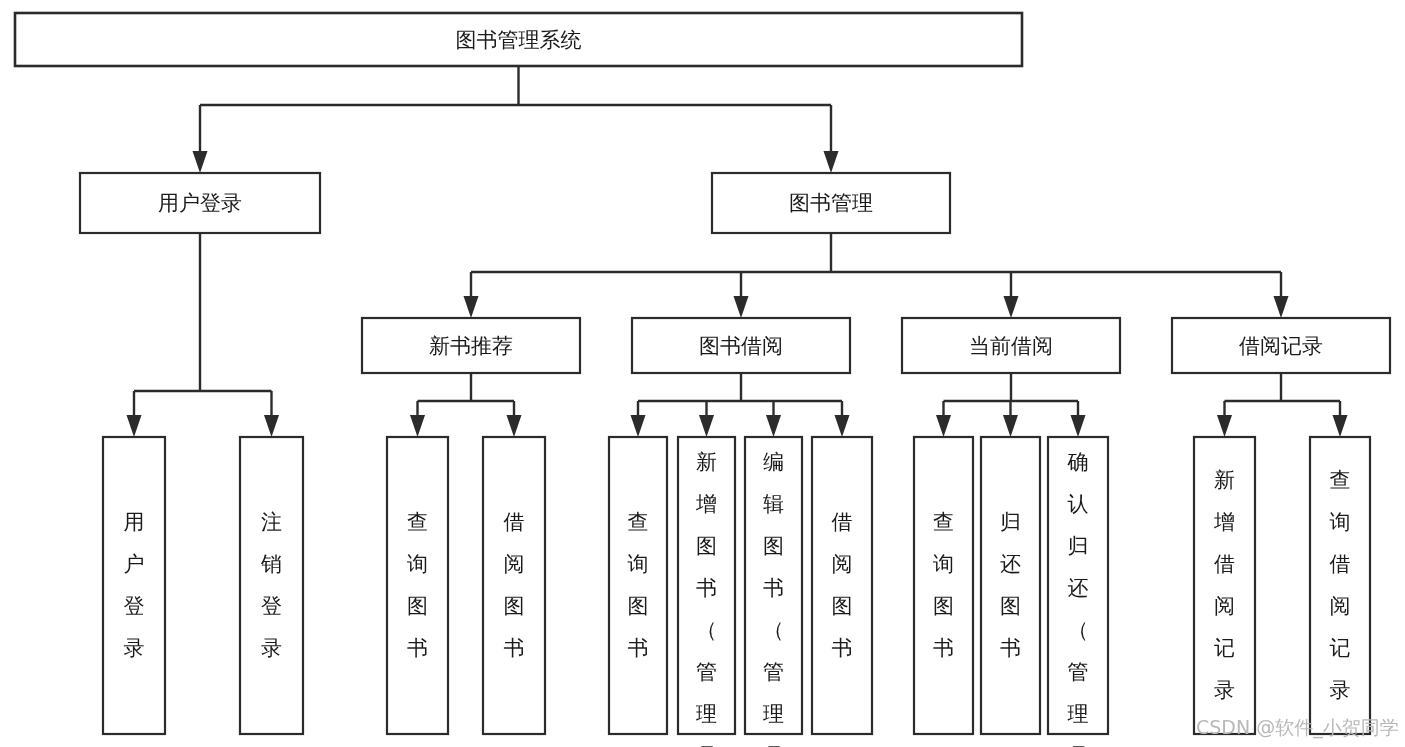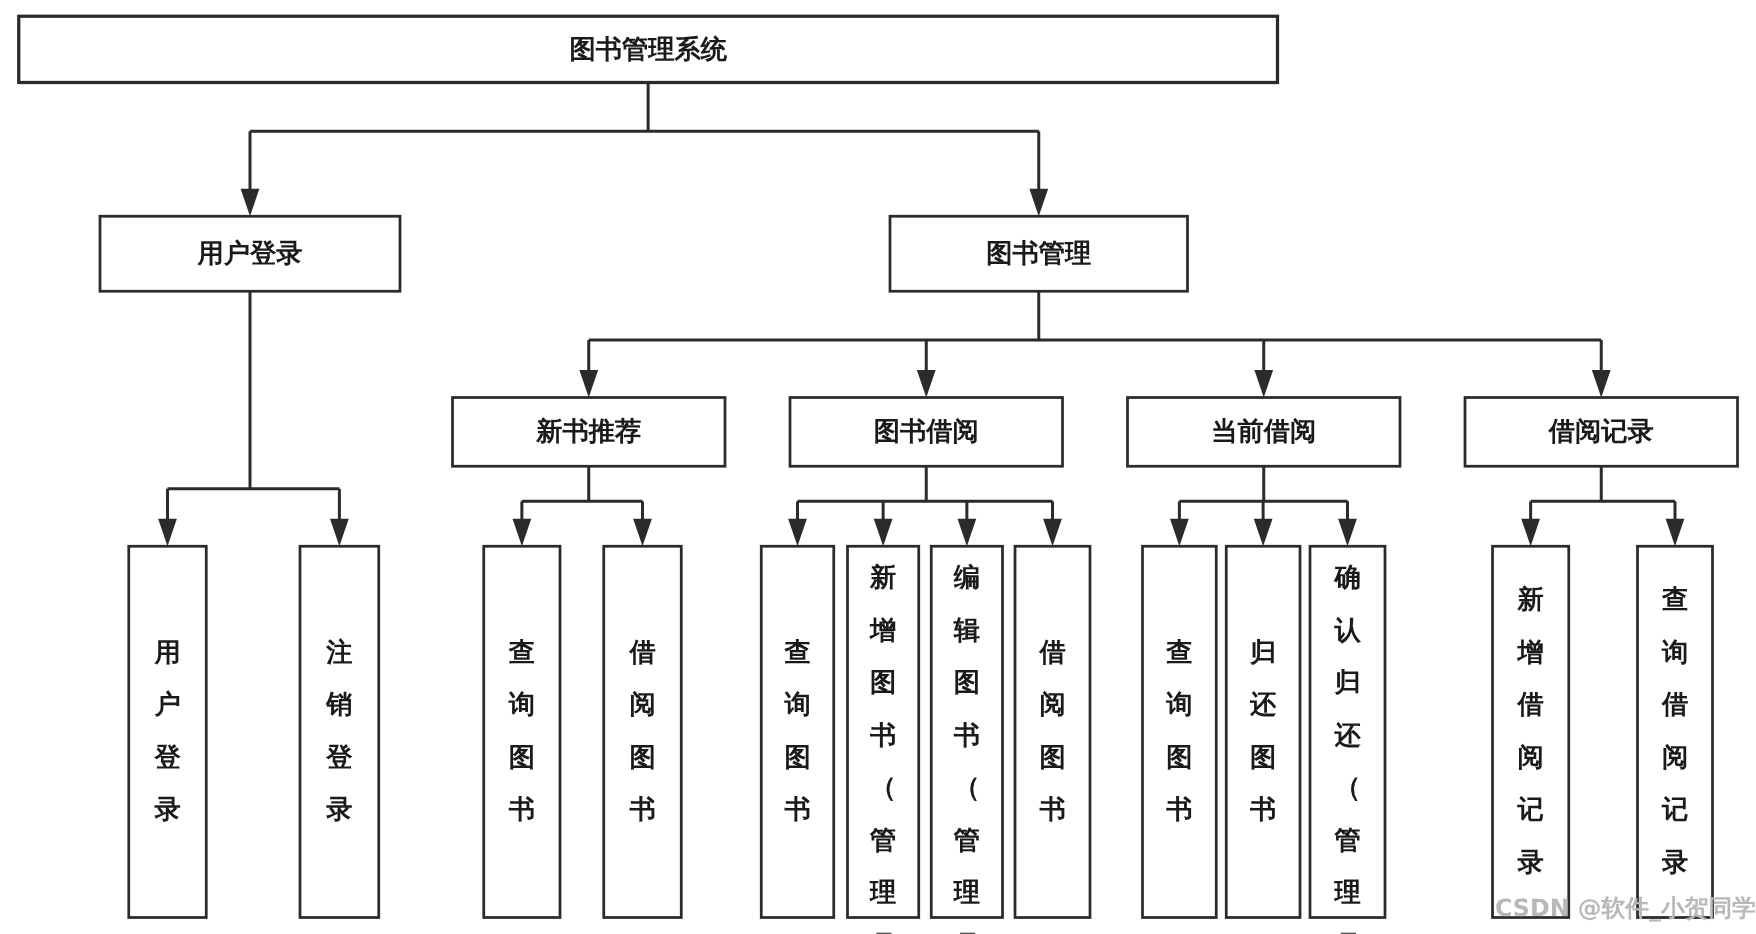--- a/index.html
+++ b/index.html
@@ -10,21 +10,20 @@
   body {
     width: 1405px;
     height: 747px;
     font-family: "DejaVu Sans", "Liberation Sans", sans-serif;
     overflow: hidden;
   }
   #diagram-root {
     position: relative;
     width: 1405px;
     height: 728px;
-    font-weight: bold;
   }
   svg.diagram {
     position: absolute;
     top: 0;
     left: 0;
     width: 1405px;
     height: 747px;
   }
   .node-box {
     fill: #ffffff;

